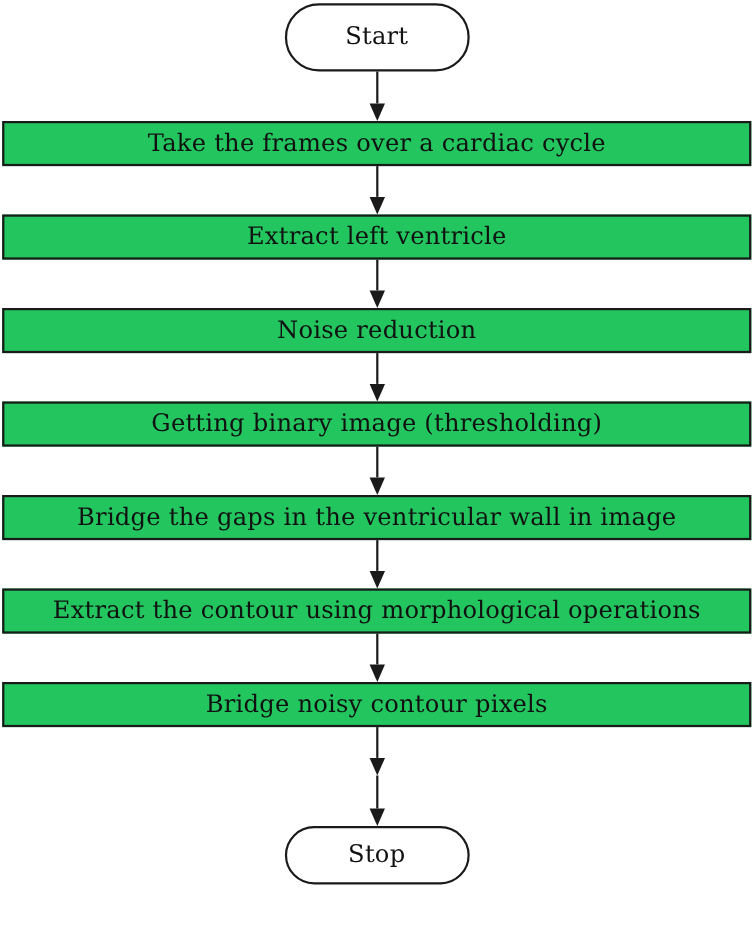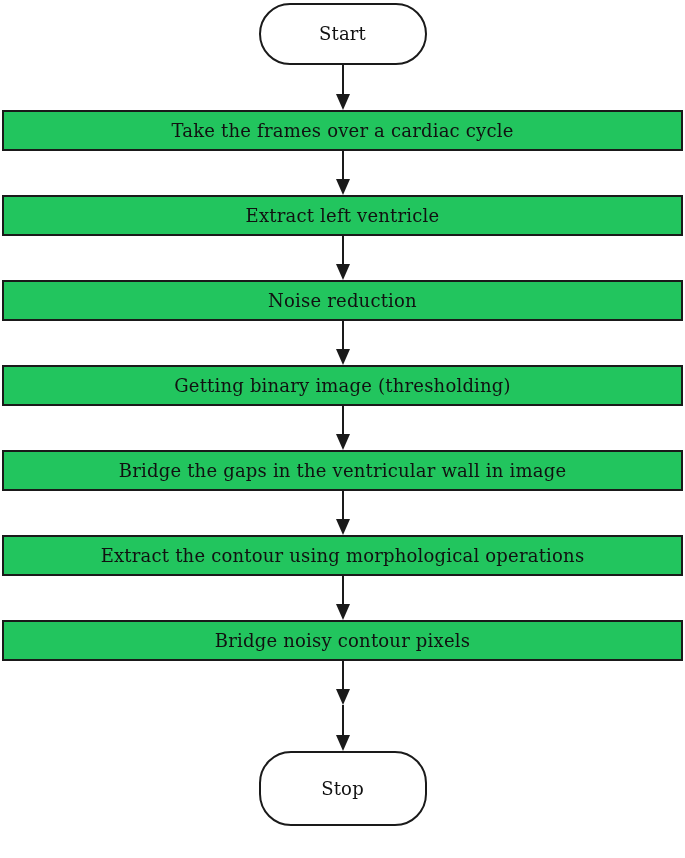--- a/index.html
+++ b/index.html
@@ -28,34 +28,34 @@
     width: 168px;
     height: 62px;
     border: 2px solid #1a1a1a;
     border-radius: 32px;
     background: #ffffff;
     display: flex;
     align-items: center;
     justify-content: center;
     flex: 0 0 auto;
   }
-  .terminal.stop { height: 75px; }
+  .terminal.stop { height: 53px; }
   .process {
     box-sizing: border-box;
     width: 100%;
     height: 41px;
     border: 2px solid #1a1a1a;
     background: #22c55e;
     display: flex;
     align-items: center;
     justify-content: center;
     flex: 0 0 auto;
   }
   .node-label {
-    font-size: 18px;
+    font-size: 22px;
     line-height: 1;
     white-space: nowrap;
     letter-spacing: 0.2px;
   }
   .arrow {
     height: 44px;
     display: flex;
     flex-direction: column;
     align-items: center;
     flex: 0 0 auto;

